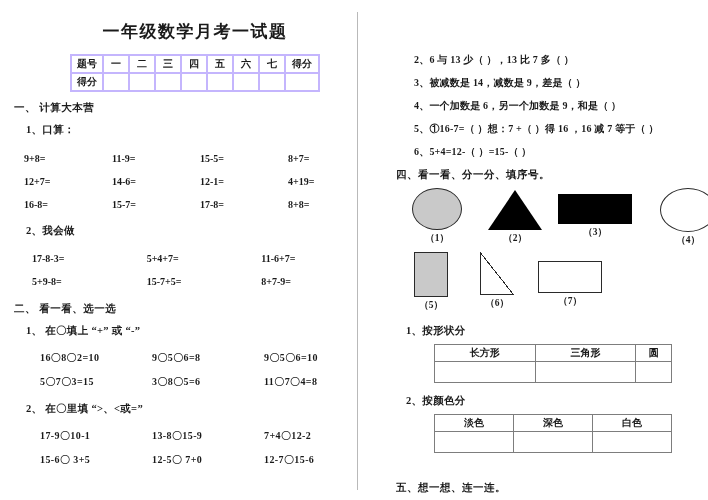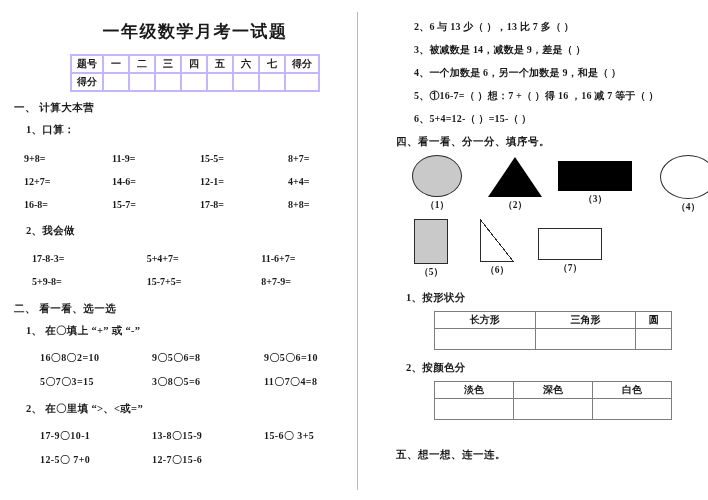--- a/index.html
+++ b/index.html
@@ -7,21 +7,21 @@
     width:708px;height:500px;
     background:#ffffff;
     font-family:"Liberation Serif","DejaVu Serif",serif;
     color:#1a1a1a;
     overflow:hidden;
     position:relative;
   }
   .page{position:absolute;inset:0;display:flex;}
   .col{position:relative;box-sizing:border-box;}
   .col-left{width:411px;padding:6px 6px 0 14px;}
-  .col-right{width:350px;padding:6px 8px 0 18px;}
+  .col-right{width:350px;padding:6px 8px 0 18px;margin-top:33px;}
   .divider{
     position:absolute;left:357px;top:12px;width:1px;height:478px;
     background:#b9b9b9;
   }
 
   
   .doc-title{
     text-align:center;font-size:17px;font-weight:700;
     letter-spacing:1.5px;margin:14px 0 0 0;
     font-family:"Liberation Serif","DejaVu Serif",serif;
@@ -134,21 +134,21 @@
 
     <div class="sub-head">1、口算：</div>
     <div class="grid4">
       <div>9+8=</div>
       <div>11-9=</div>
       <div>15-5=</div>
       <div>8+7=</div>
       <div>12+7=</div>
       <div>14-6=</div>
       <div>12-1=</div>
-      <div>4+4=</div>
+      <div>4+19=</div>
       <div>16-8=</div>
       <div>15-7=</div>
       <div>17-8=</div>
       <div>8+8=</div>
     </div>
 
     <div class="sub-head">2、我会做</div>
     <div class="grid3">
       <div>17-8-3=</div>
       <div>5+4+7=</div>
@@ -167,20 +167,21 @@
       <div>9〇5〇6=10</div>
       <div>5〇7〇3=15</div>
       <div>3〇8〇5=6</div>
       <div>11〇7〇4=8</div>
     </div>
 
     <div class="sub-head">2、 在〇里填 “&gt;、&lt;或=”</div>
     <div class="grid3c">
       <div>17-9〇10-1</div>
       <div>13-8〇15-9</div>
+      <div>7+4〇12-2</div>
       <div>15-6〇 3+5</div>
       <div>12-5〇 7+0</div>
       <div>12-7〇15-6</div>
     </div>
 
   </div>
 
   <div class="col col-right">
 
     <div class="qline-r" style="margin-top:14px;">2、6 与 13 少（  ），13 比 7 多（  ）</div>

